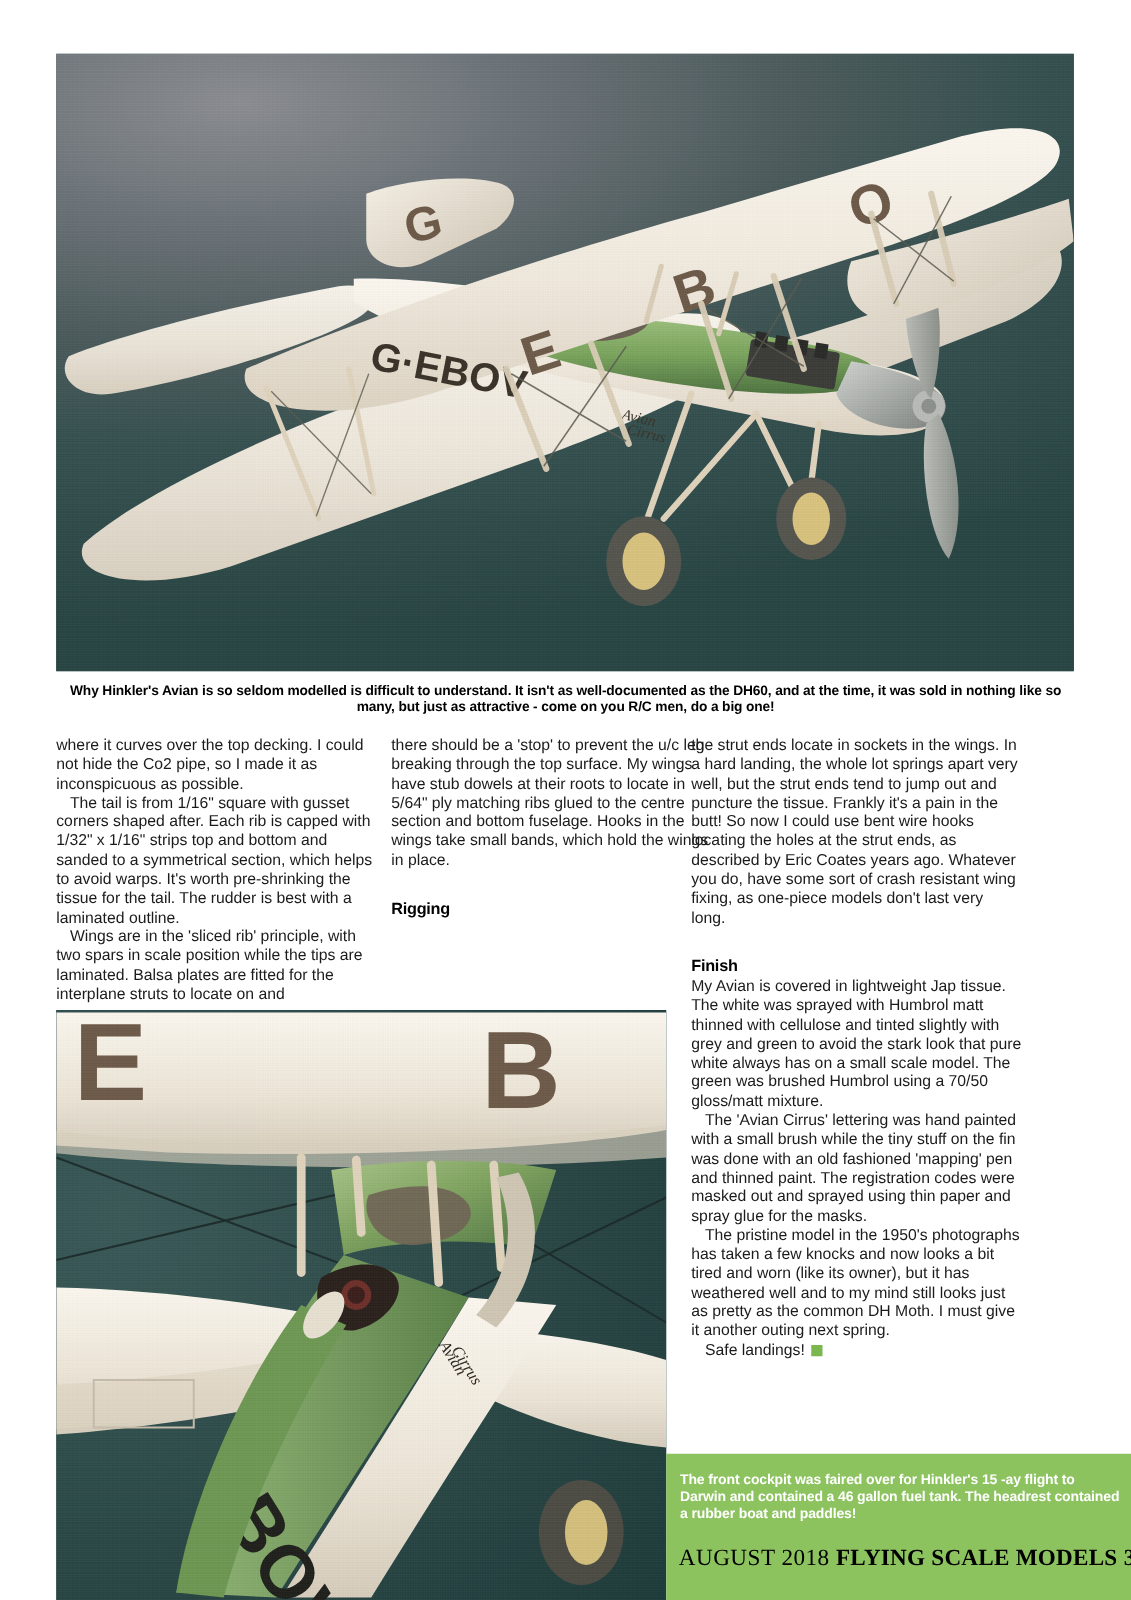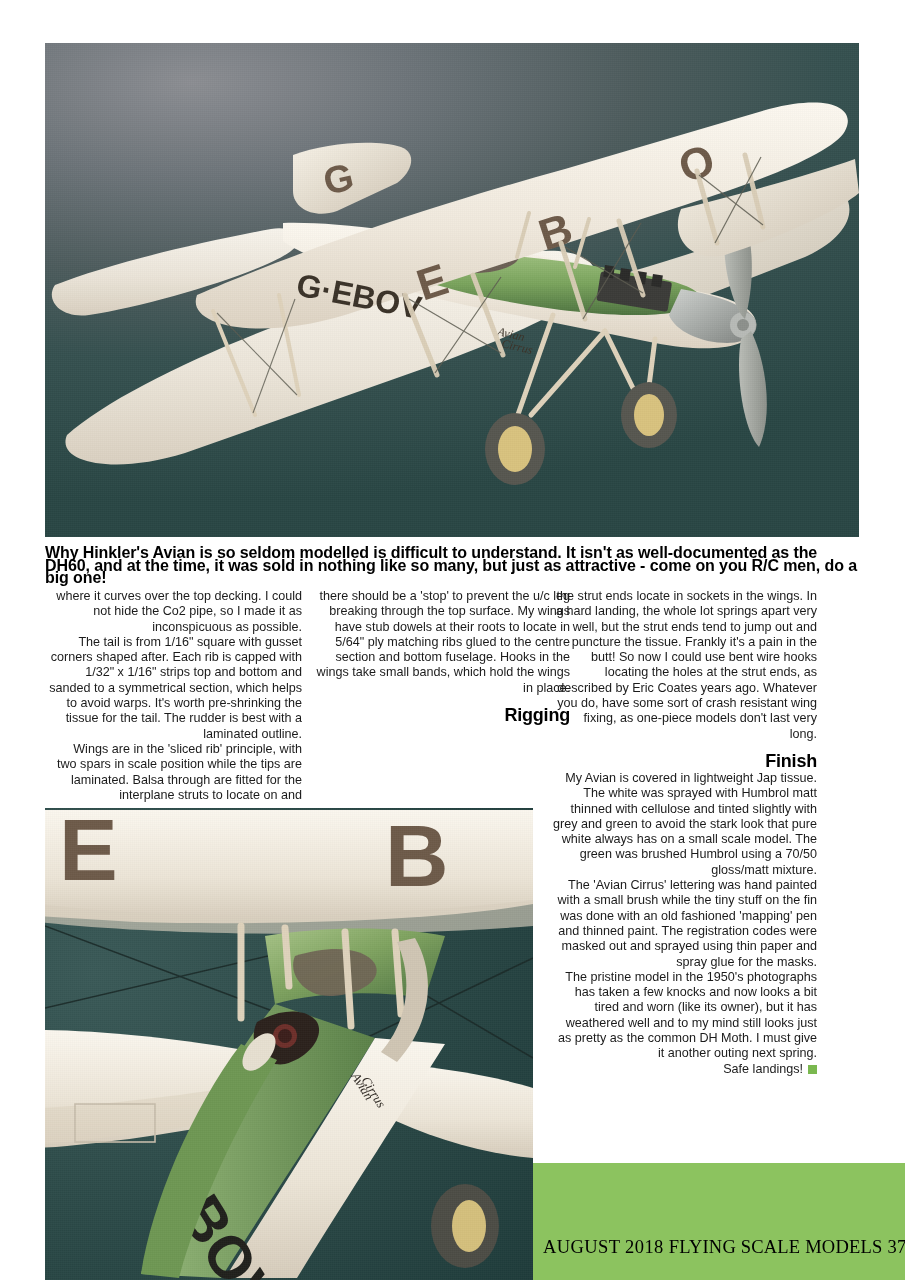--- a/index.html
+++ b/index.html
@@ -35,34 +35,35 @@
     position:absolute;inset:0;opacity:.16;
     background-image:
       repeating-linear-gradient(0deg, rgba(255,255,255,.10) 0 1px, rgba(0,0,0,.06) 1px 2px),
       repeating-linear-gradient(90deg, rgba(255,255,255,.07) 0 1px, rgba(0,0,0,.05) 1px 2px);
   }
   svg.plane{position:absolute;inset:0;width:100%;height:100%;display:block;}
 
   
   .top-caption{
     position:absolute;left:45px;top:547px;width:815px;
-    font-size:16px;font-weight:bold;line-height:12.6px;color:#000;
+    font-size:11px;font-weight:bold;line-height:12.6px;color:#000;
     letter-spacing:-0.1px;
+    text-align:center;
   }
 
   
   .col{
     position:absolute;top:589px;width:257px;
     font-size:12.6px;line-height:15.3px;color:#1b1b1b;
-    text-align:right;
+    text-align:left;
   }
   .col p{margin:0;}
   .col p.ind{text-indent:11px;}
   .col h3{
-    margin:11px 0 1px 0;font-size:18px;line-height:17px;font-weight:bold;color:#000;
+    margin:22px 0 1px 0;font-size:13px;line-height:17px;font-weight:bold;color:#000;
     letter-spacing:-0.2px;
   }
   #col1{left:45px;}
   #col2{left:313px;}
   #col3{left:553px;width:264px;}
 
   .signoff{margin-top:15px;text-indent:11px;}
   .endmark{
     display:inline-block;width:9px;height:9px;background:#7ab84f;
     vertical-align:-1px;margin-left:5px;
@@ -77,21 +78,21 @@
     position:absolute;left:11px;top:15px;width:352px;
     color:#ffffff;font-weight:bold;font-size:11.2px;line-height:13.6px;
     letter-spacing:-0.1px;
   }
   .footer-line{
     position:absolute;left:10px;top:74px;
     color:#000;white-space:nowrap;
     font-family:"Liberation Serif", serif;
     font-size:18.5px;letter-spacing:.4px;
   }
-  .footer-line .mag{font-weight:normal;letter-spacing:.2px;}
+  .footer-line .mag{font-weight:bold;letter-spacing:.2px;}
 </style>
 </head>
 <body>
 
 <div class="page">
 
   <div class="photo-top">
     <div class="ph-bg ph1-bg"></div>
     <svg class="plane" viewBox="0 0 814 494" preserveAspectRatio="none">
       <defs>
@@ -221,21 +222,21 @@
       </g>
     </svg>
     <div class="ph-grain"></div>
   </div>
 
   <div class="top-caption">Why Hinkler's Avian is so seldom modelled is difficult to understand. It isn't as well-documented as the DH60, and at the time, it was sold in nothing like so many, but just as attractive - come on you R/C men, do a big one!</div>
 
   <div class="col" id="col1">
     <p>where it curves over the top decking. I could not hide the Co2 pipe, so I made it as inconspicuous as possible.</p>
     <p class="ind">The tail is from 1/16" square with gusset corners shaped after. Each rib is capped with 1/32" x 1/16" strips top and bottom and sanded to a symmetrical section, which helps to avoid warps. It's worth pre-shrinking the tissue for the tail. The rudder is best with a laminated outline.</p>
-    <p class="ind">Wings are in the 'sliced rib' principle, with two spars in scale position while the tips are laminated. Balsa through are fitted for the interplane struts to locate on and</p>
+    <p class="ind">Wings are in the 'sliced rib' principle, with two spars in scale position while the tips are laminated. Balsa plates are fitted for the interplane struts to locate on and</p>
   </div>
 
   <div class="col" id="col2">
     <p>there should be a 'stop' to prevent the u/c leg breaking through the top surface. My wings have stub dowels at their roots to locate in 5/64" ply matching ribs glued to the centre section and bottom fuselage. Hooks in the wings take small bands, which hold the wings in place.</p>
     <h3>Rigging</h3>
   </div>
 
   <div class="col" id="col3">
     <p>the strut ends locate in sockets in the wings. In a hard landing, the whole lot springs apart very well, but the strut ends tend to jump out and puncture the tissue. Frankly it's a pain in the butt! So now I could use bent wire hooks locating the holes at the strut ends, as described by Eric Coates years ago. Whatever you do, have some sort of crash resistant wing fixing, as one-piece models don't last very long.</p>
     <h3>Finish</h3>
@@ -316,20 +317,21 @@
       <ellipse cx="420" cy="418" rx="34" ry="42" fill="#4c4c45"></ellipse>
       <ellipse cx="424" cy="418" rx="17" ry="26" fill="#d4bf7c"></ellipse>
 
       <text x="306" y="268" font-family="Liberation Serif, serif" font-size="13" font-style="italic" fill="#2c2620" transform="rotate(58 306 268)">Avian</text>
       <text x="316" y="272" font-family="Liberation Serif, serif" font-size="13" font-style="italic" fill="#2c2620" transform="rotate(58 316 272)">Cirrus</text>
     </svg>
     <div class="ph-grain"></div>
   </div>
 
   <div class="green-box">
+    <div class="green-cap">The front cockpit was faired over for Hinkler's 15 -ay flight to Darwin and contained a 46 gallon fuel tank. The headrest contained a rubber boat and paddles!</div>
     <div class="footer-line">
       <span>AUGUST 2018</span>
       <span class="mag">FLYING SCALE MODELS</span>
       <span class="mag">37</span>
     </div>
   </div>
 
 </div>
 
 </body></html>

